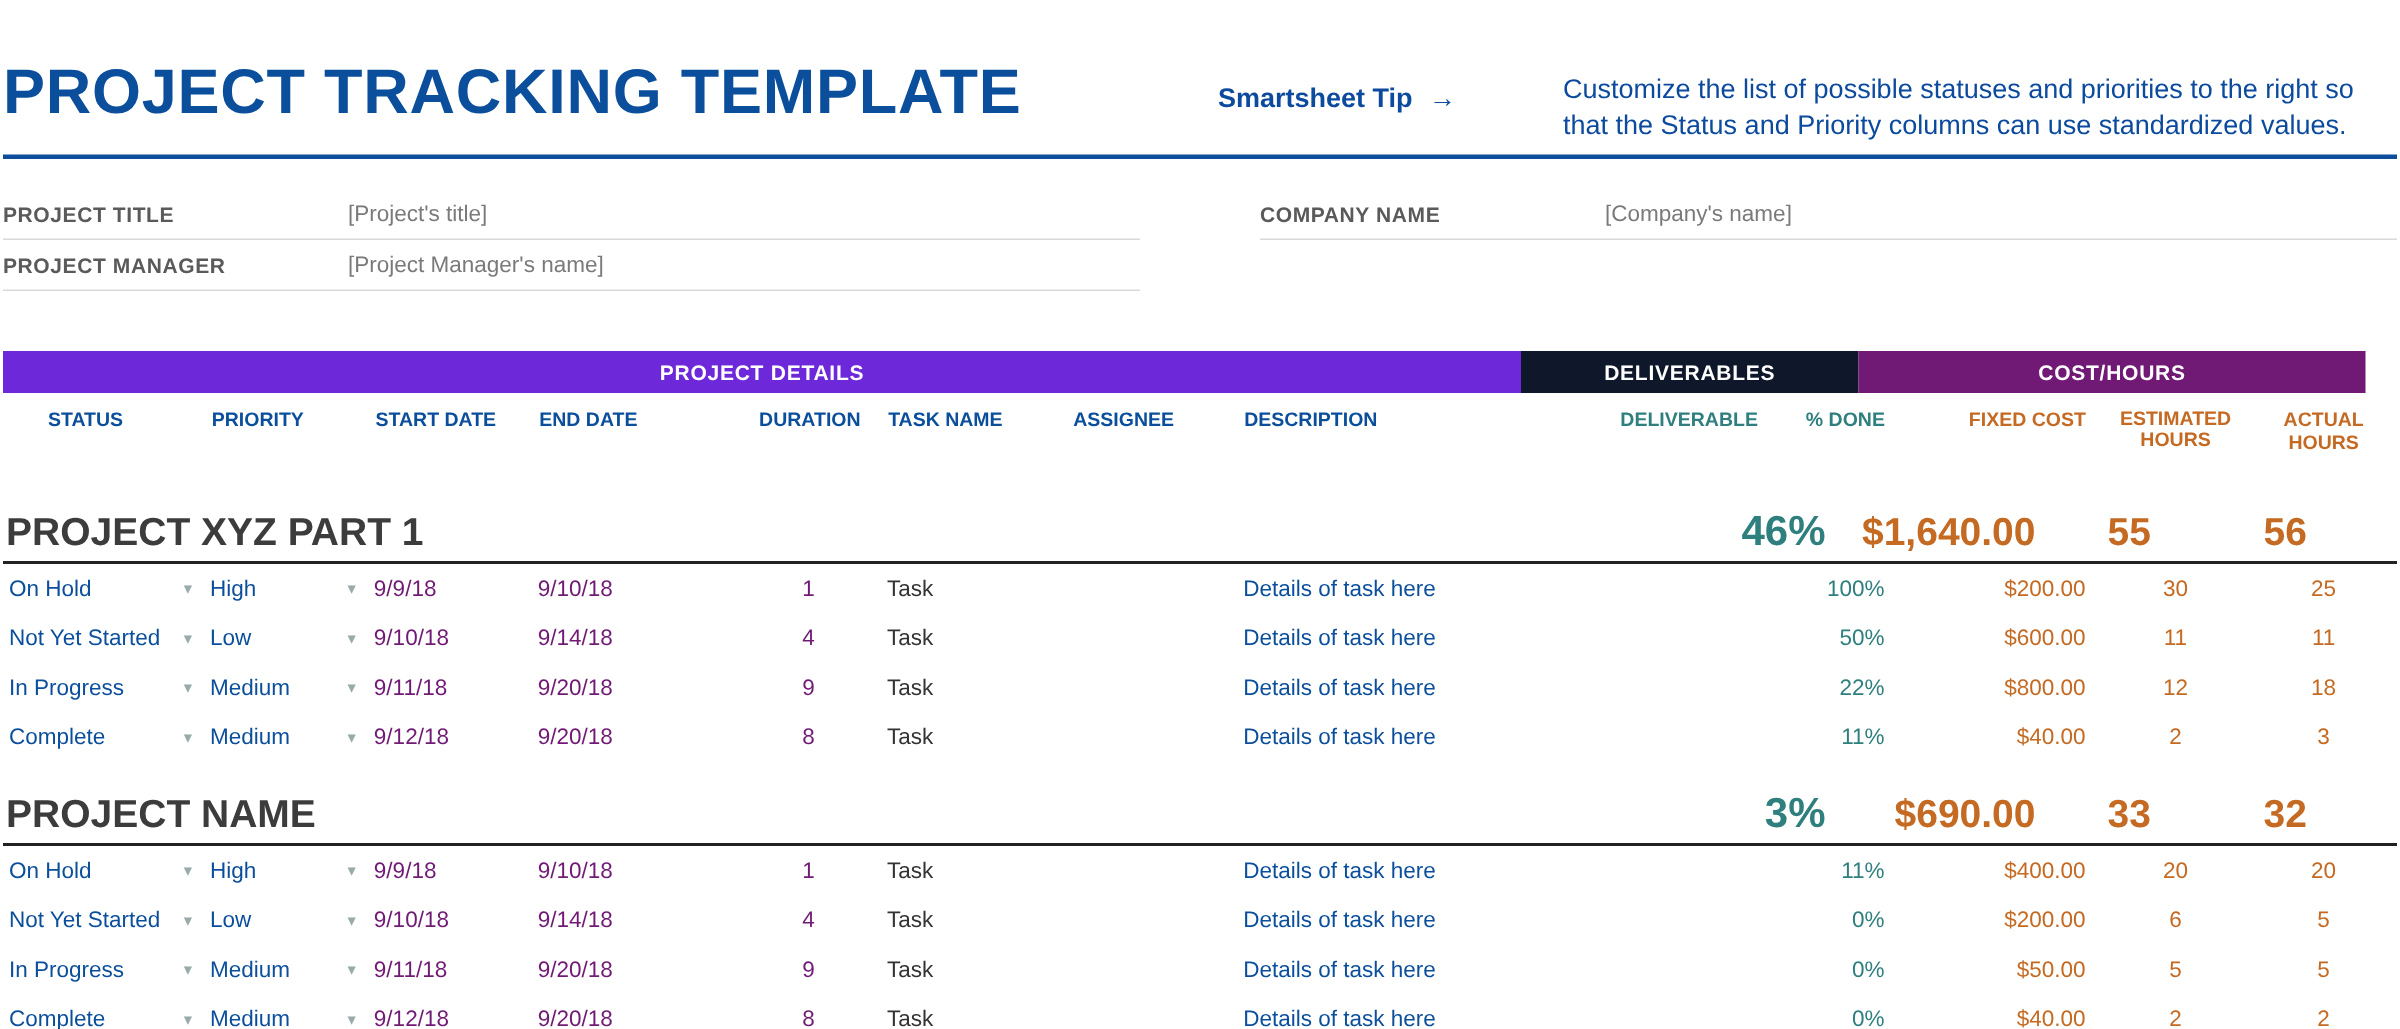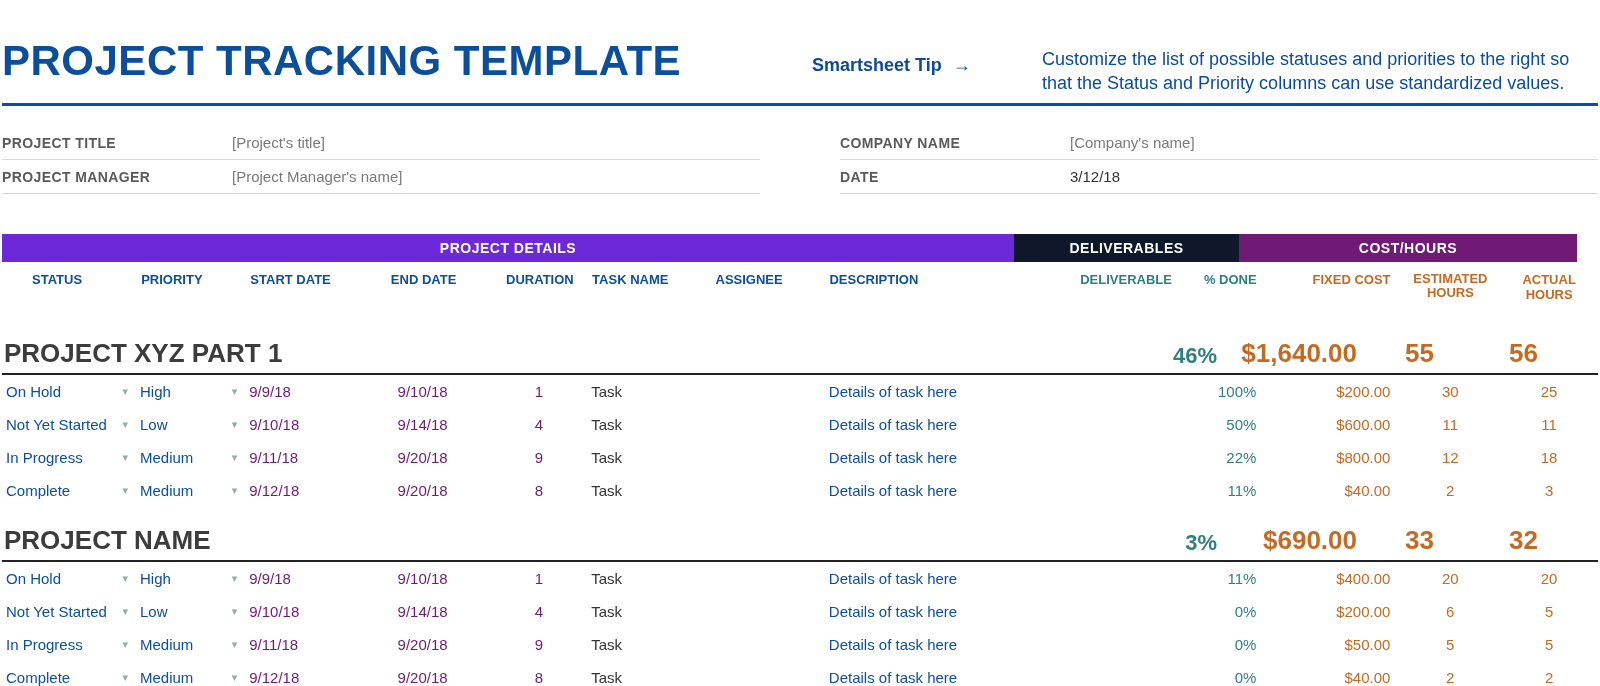--- a/index.html
+++ b/index.html
@@ -31,36 +31,36 @@
   
   .cols { display: flex; font-weight: 700; font-size: 13px; padding: 10px 0 18px 0; }
   .cols .hd-blue   { color: #0b4f9c; }
   .cols .hd-teal   { color: #2f7f7f; }
   .cols .hd-orange { color: #c56a23; }
 
   
   .c-status   { width: 145px;  text-align: left;  padding-left: 30px; }
   .c-priority { width: 115px;  text-align: left; }
   .c-start    { width: 115px;  text-align: left; }
-  .c-end      { width: 135px;  text-align: center; }
+  .c-end      { width: 135px;  text-align: left; }
   .c-dur      { width: 110px;  text-align: center; }
   .c-task     { width: 130px;  text-align: left; }
   .c-assign   { width: 120px;  text-align: left; }
   .c-desc     { width: 255px;  text-align: left; }
   .c-deliv    { width: 115px;  text-align: center; }
   .c-pct      { width: 100px;  text-align: right; padding-right: 20px; }
   .c-fixed    { width: 130px;  text-align: right; padding-right: 10px; }
   .c-esth     { width: 105px;  text-align: center; }
   .c-acth     { width: 103px;  text-align: center; }
   .cols .c-esth { line-height: 14px; }
 
   
   .proj { display: flex; align-items: flex-end; border-bottom: 2px solid #222; padding: 18px 0 4px 0; }
   .proj-name { font-size: 26px; font-weight: 800; color: #3c3c3c; width: 1125px; padding-left: 2px; }
-  .proj-pct  { width: 110px; text-align: right; font-size: 22px; font-weight: 800; color: #2f7f7f; padding-right: 20px; }
+  .proj-pct  { width: 110px; text-align: right; font-size: 28px; font-weight: 800; color: #2f7f7f; padding-right: 20px; }
   .proj-cost { width: 130px; text-align: right; font-size: 26px; font-weight: 800; color: #c56a23; padding-right: 10px; }
   .proj-est  { width: 105px; text-align: center; font-size: 26px; font-weight: 800; color: #c56a23; }
   .proj-act  { width: 103px; text-align: center; font-size: 26px; font-weight: 800; color: #c56a23; }
 
   
   .row { display: flex; align-items: center; font-size: 15px; color: #2a2a2a; height: 33px; }
   .row .c-status, .row .c-priority { color: #0b4f9c; display: flex; align-items: center; }
   .caret { color: #9aa; font-size: 11px; margin-left: auto; margin-right: 12px; }
   .row .c-start, .row .c-end, .row .c-dur { color: #701a75; }
   .row .c-task { color: #333; }
@@ -92,24 +92,20 @@
     </div>
     <div class="meta-row">
       <div class="meta-label">PROJECT MANAGER</div>
       <input class="meta-input" placeholder="[Project Manager's name]" style="">
     </div>
   </div>
   <div class="meta-col">
     <div class="meta-row">
       <div class="meta-label">COMPANY NAME</div>
       <input class="meta-input" placeholder="[Company's name]" style="">
-    </div>
-    <div class="meta-row">
-      <div class="meta-label">DATE</div>
-      <input class="meta-input" value="3/12/18" style="">
     </div>
   </div>
 </div>
 
 <div class="bar">
   <div class="seg-details">PROJECT DETAILS</div>
   <div class="seg-deliv">DELIVERABLES</div>
   <div class="seg-cost">COST/HOURS</div>
 </div>
 

